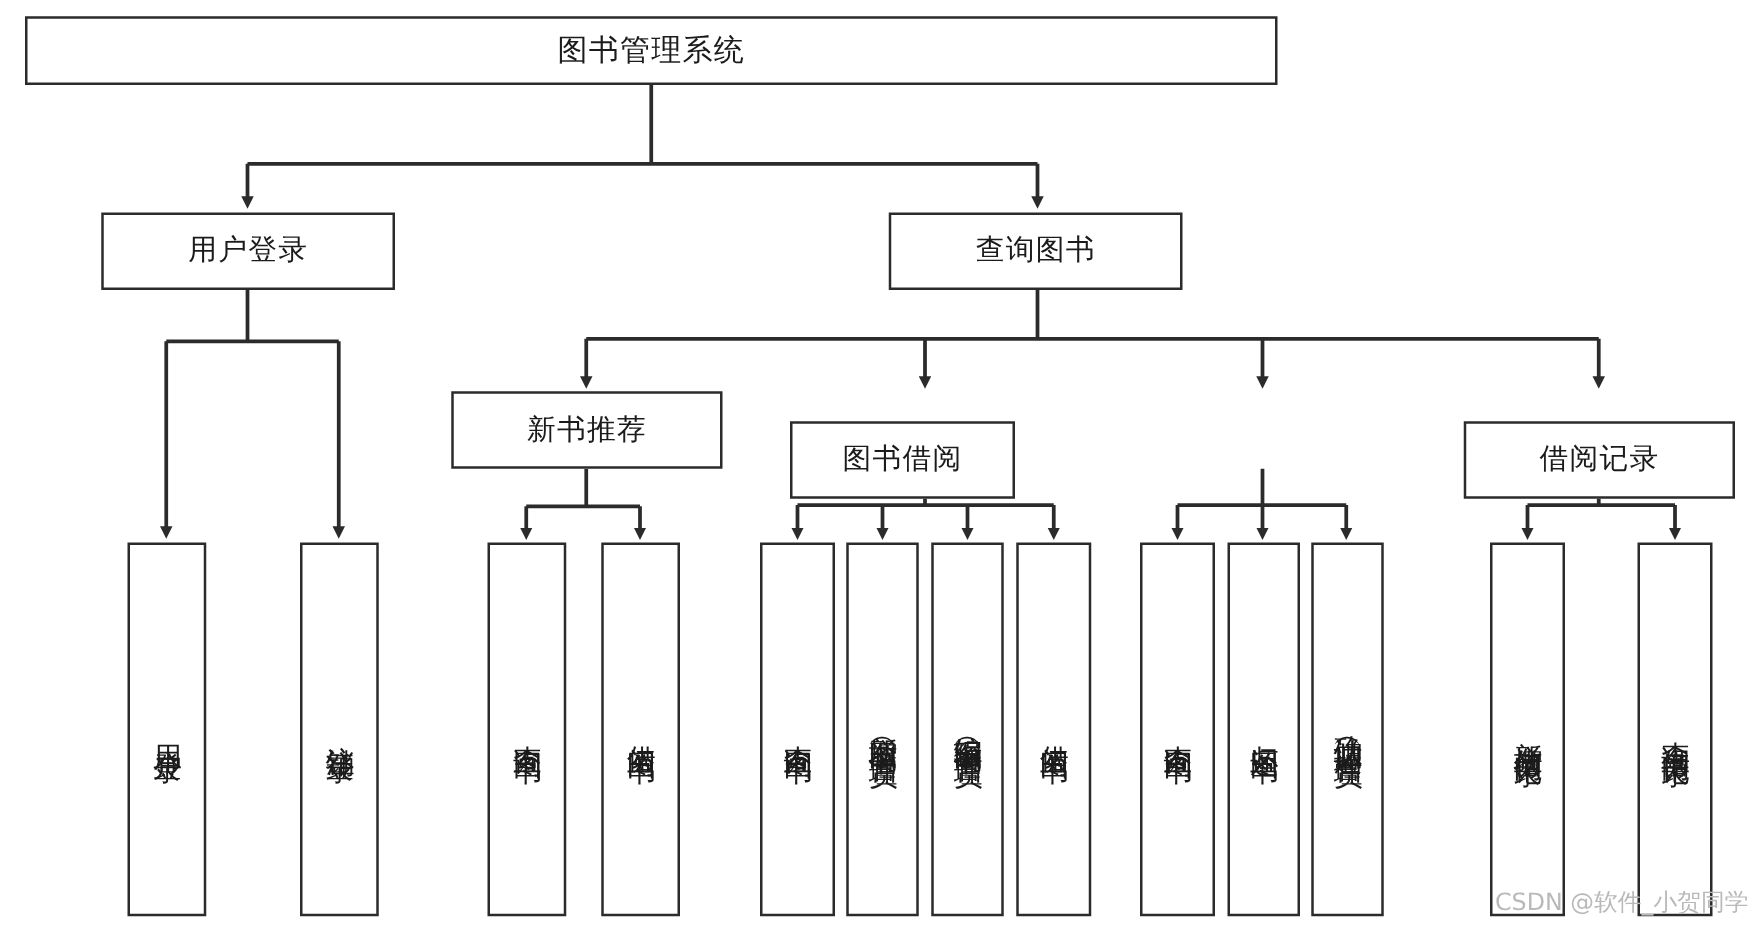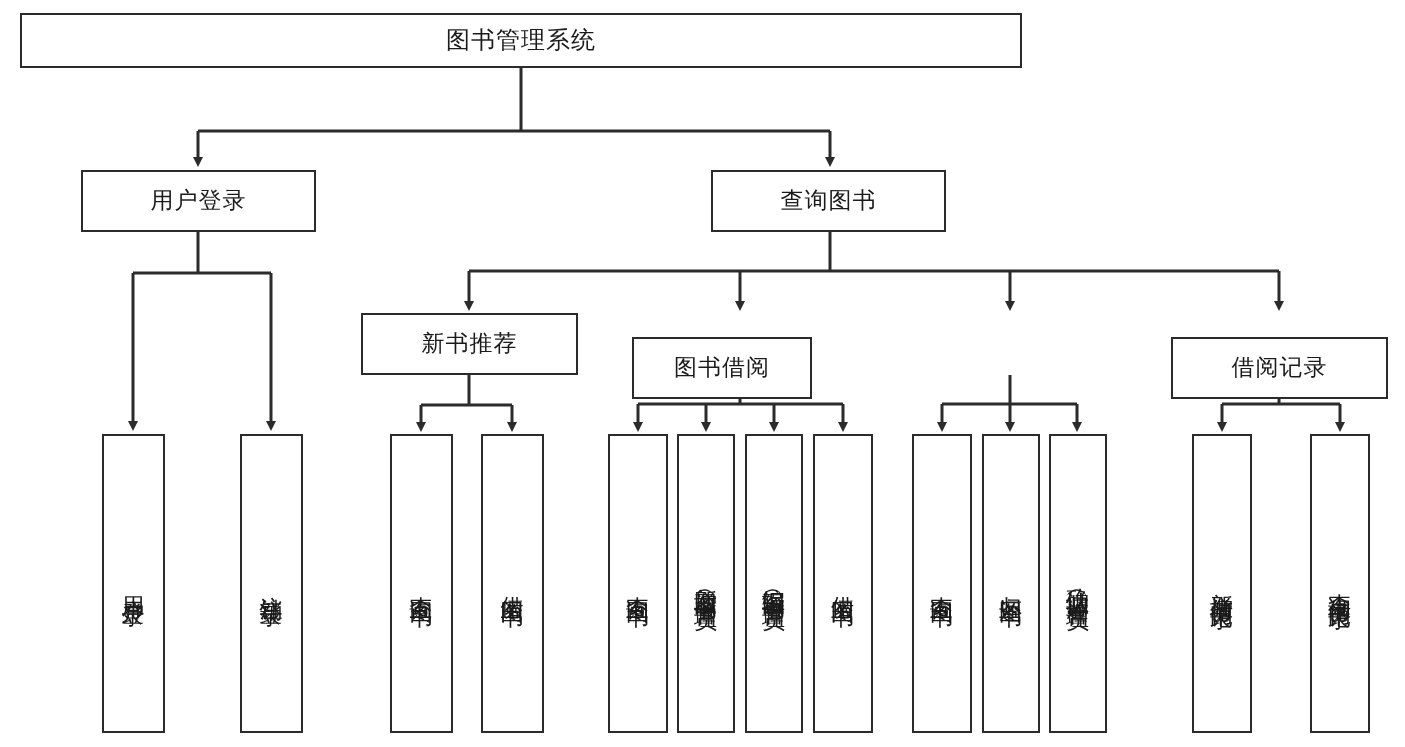--- a/index.html
+++ b/index.html
@@ -175,14 +175,15 @@
     <span class="vlabel">确认归还（管理员）</span>
   </div>
 
   <div class="node vertical" style="left:1192px; top:434px; width:60px; height:299px;">
     <span class="vlabel">新增借阅记录</span>
   </div>
   <div class="node vertical" style="left:1310px; top:434px; width:60px; height:299px;">
     <span class="vlabel">查询借阅记录</span>
   </div>
 
+  <div class="watermark">CSDN @软件_小贺同学</div>
 
 </div>
 
 </body></html>

